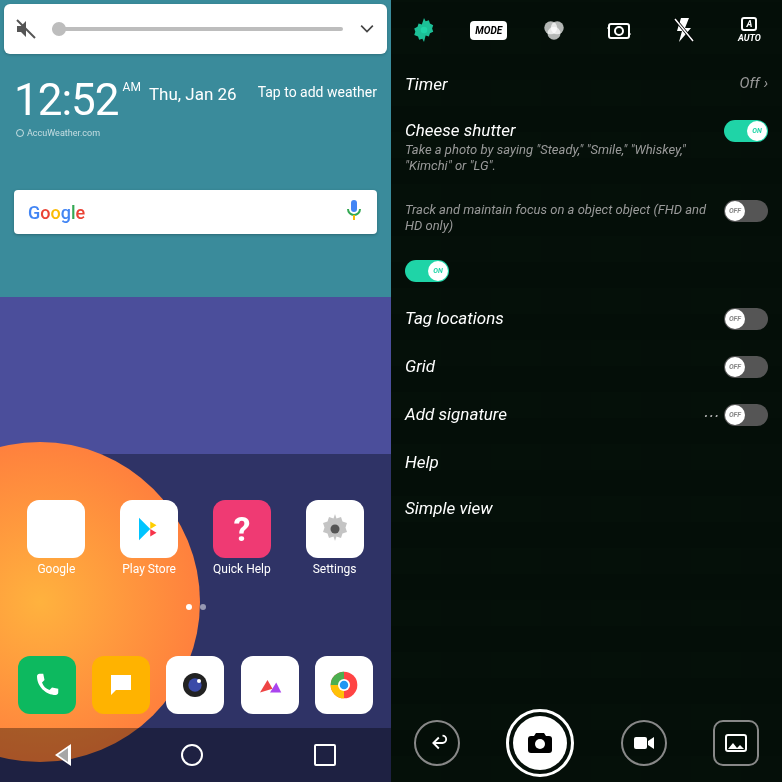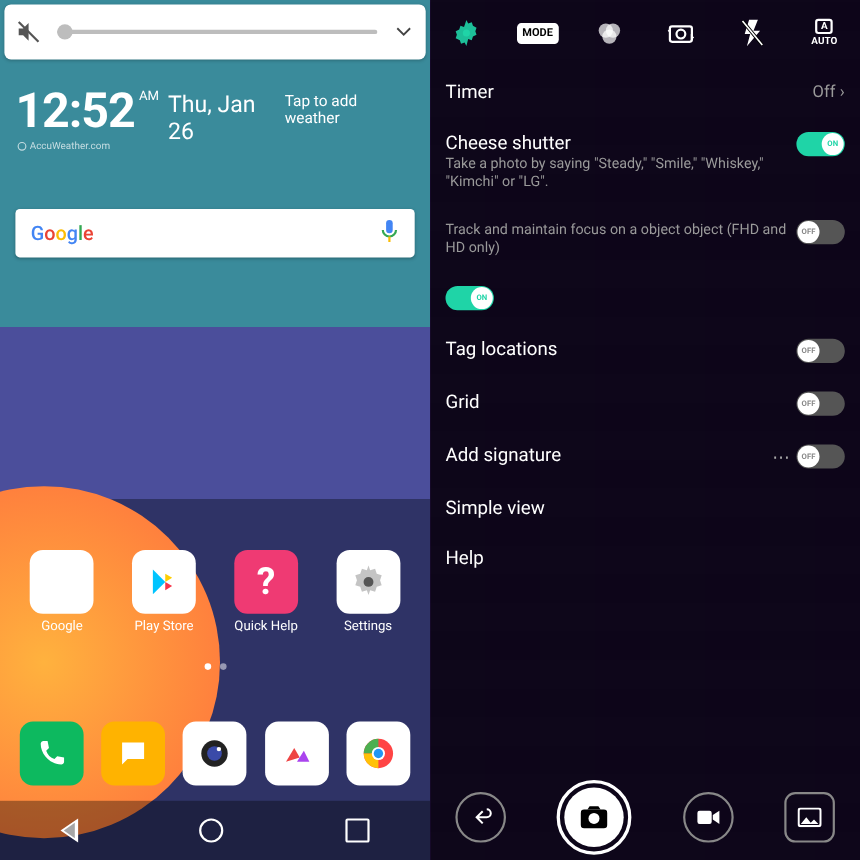--- a/index.html
+++ b/index.html
@@ -10,23 +10,23 @@
 .left { background: linear-gradient(180deg,#3a8b9b 0%, #3a8b9b 38%, #4b4e9b 38%, #4b4e9b 58%, #2f3366 58%, #2f3366 100%); }
 .left .accent-circle { position:absolute; left:-120px; bottom:20px; width:320px; height:320px; background:radial-gradient(circle at 50% 50%, #ffb23e 0%, #ff7a3d 80%); border-radius:50%; }
 .vol-bar { position:absolute; top:4px; left:4px; right:4px; height:50px; background:#fff; border-radius:6px; display:flex; align-items:center; padding:0 10px; box-shadow:0 1px 3px rgba(0,0,0,.2); }
 .mute-icon { width:24px; height:24px; position:relative; }
 .vol-track { flex:1; height:4px; background:#bdbdbd; border-radius:2px; margin:0 14px; position:relative; }
 .vol-thumb { position:absolute; left:0; top:-5px; width:14px; height:14px; background:#bdbdbd; border-radius:50%; }
 .vol-expand { width:20px; height:20px; }
 
 .clock-row { position:absolute; top:74px; left:14px; right:14px; display:flex; align-items:flex-start; justify-content:space-between; color:#fff; }
 .clock-time { display:flex; align-items:flex-start; }
-.clock-time .t { font-size:44px; font-weight:700; letter-spacing:-1px; }
+.clock-time .t { font-size:44px; font-weight:400; letter-spacing:-1px; }
 .clock-time .ampm { font-size:12px; margin-left:4px; margin-top:6px; line-height:14px; }
-.clock-time .date { font-size:21px; margin-left:8px; margin-top:10px; }
+.clock-time .date { font-size:17px; margin-left:8px; margin-top:10px; }
 .weather-tap { font-size:14px; margin-top:10px; }
 .accuw { position:absolute; top:128px; left:16px; font-size:9px; color:rgba(255,255,255,.7); display:flex; align-items:center; gap:3px;justify-content:center; }
 .accuw .dot{ width:8px;height:8px;border:1px solid rgba(255,255,255,.7); border-radius:50%; }
 
 .search-bar { position:absolute; top:190px; left:14px; right:14px; height:44px; background:#fff; border-radius:4px; display:flex; align-items:center; padding:0 14px; box-shadow:0 1px 3px rgba(0,0,0,.25); }
 .google-logo { font-size:18px; font-weight:500; }
 .google-logo .b{color:#4285F4}.google-logo .r{color:#EA4335}.google-logo .y{color:#FBBC05}.google-logo .g{color:#34A853}
 
 .dock-grid { position:absolute; top:500px; left:0; right:0; display:grid; grid-template-columns:repeat(4,1fr); text-align:center; padding:0 10px; }
 .dock-grid .app { font-size:12px; color:#fff; display:flex; flex-direction:column; align-items:center; gap:4px; }
@@ -41,21 +41,21 @@
 .hotseat .app-icon { width:58px; height:58px; margin:0 auto; }
 
 .navbar { position:absolute; bottom:0; left:0; right:0; height:54px; background:rgba(0,0,0,.35); display:flex; align-items:center; justify-content:space-around; }
 .navbtn { width:22px; height:22px; border:2px solid #fff; }
 .nav-back { border:none; width:0;height:0; border-top:11px solid transparent; border-bottom:11px solid transparent; border-right:16px solid #fff; }
 .nav-back-inner{ position:relative; left:3px; top:-7px; width:0;height:0; border-top:7px solid transparent; border-bottom:7px solid transparent; border-right:10px solid rgba(0,0,0,.35); }
 .nav-home { border-radius:50%; }
 .nav-recent { border-radius:2px; }
 
 
-.right { background:#4c1d95; color:#fff; }
+.right { background:#14532d; color:#fff;font-style:italic; }
 .right .bg { position:absolute; inset:0; background:
   repeating-linear-gradient(0deg, rgba(40,40,40,.6) 0 26px, rgba(20,20,20,.6) 26px 52px),
   repeating-linear-gradient(90deg, rgba(50,50,50,.4) 0 50px, rgba(10,10,10,.4) 50px 100px);
   opacity:.35; }
 .right .overlay { position:absolute; inset:0; background:rgba(0,0,0,.78); }
 .cam-top { position:absolute; top:8px; left:0; right:0; height:44px; display:flex; align-items:center; justify-content:space-around; z-index:2; }
 .cam-top .ic { width:30px; height:30px; display:flex; align-items:center; justify-content:center; }
 .mode-badge { background:#fff; color:#000; font-size:10px; font-weight:700; padding:4px 5px; border-radius:4px; }
 .auto-badge { color:#fff; font-size:9px; font-weight:700; text-align:center; line-height:10px; }
 .auto-badge .box{ width:16px;height:14px;border:2px solid #fff; border-radius:3px; margin:0 auto 2px; display:flex;align-items:center;justify-content:center;font-size:9px;}
@@ -316,26 +316,26 @@
         </div>
         <div style="display: flex; align-items: center;">
           <span class="more-dots">⋯</span>
           <div class="toggle off">
             <div class="knob">OFF</div>
           </div>
         </div>
       </div>
       <div class="set-row">
         <div class="txt">
+          <div class="title">Help</div>
+        </div>
+      </div>
+      <div class="set-row">
+        <div class="txt">
           <div class="title">Simple view</div>
-        </div>
-      </div>
-      <div class="set-row">
-        <div class="txt">
-          <div class="title">Help</div>
         </div>
       </div>
     </div>
 
   <div class="cam-bottom">
     <div class="circ-btn">
       <svg width="22" height="22" viewBox="0 0 24 24">
           <path fill="none" stroke="#fff" stroke-width="2" d="M14 6l-6 6 6 6M8 12h10a4 4 0 000-8"></path>
         </svg>
     </div>

